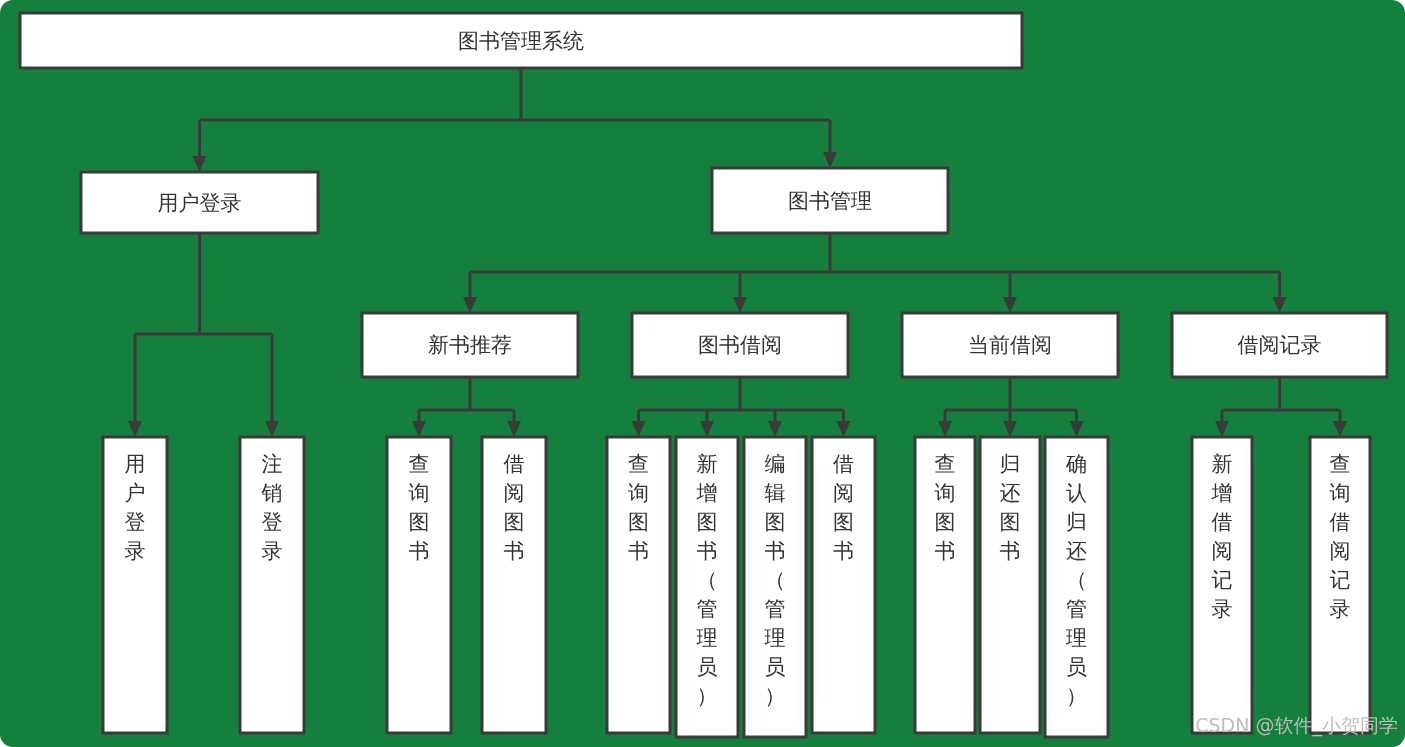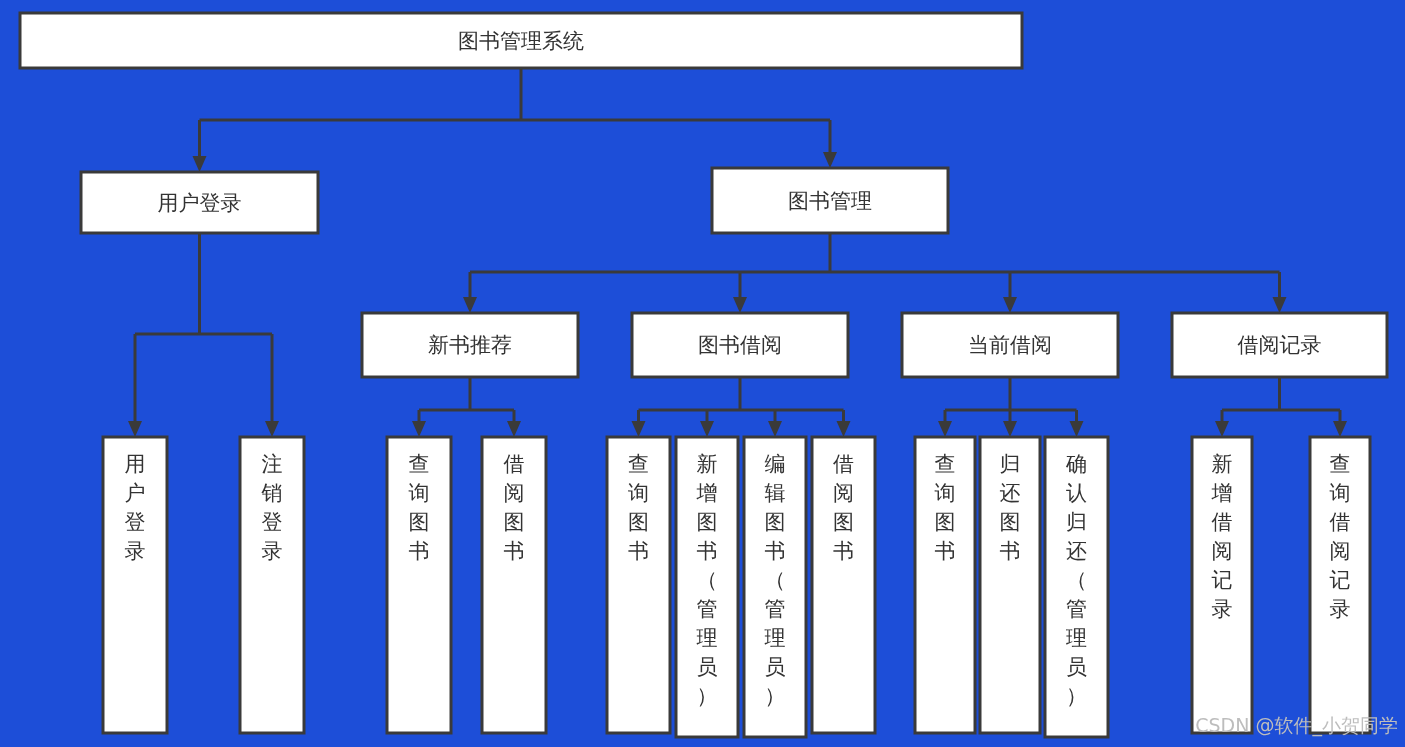--- a/index.html
+++ b/index.html
@@ -8,22 +8,23 @@
     padding: 0;
     background: #ffffff;
   }
   body {
     font-family: "DejaVu Sans", "Liberation Sans", sans-serif;
   }
   #diagram-root {
     position: relative;
     width: 1405px;
     height: 747px;
-    background: #1d4ed8;
+    background: #15803d;
     overflow: hidden;
+    border-radius: 13px;
   }
   svg.flow-canvas {
     position: absolute;
     left: 0;
     top: 0;
     width: 1405px;
     height: 747px;
     display: block;
   }
   .node-rect {

